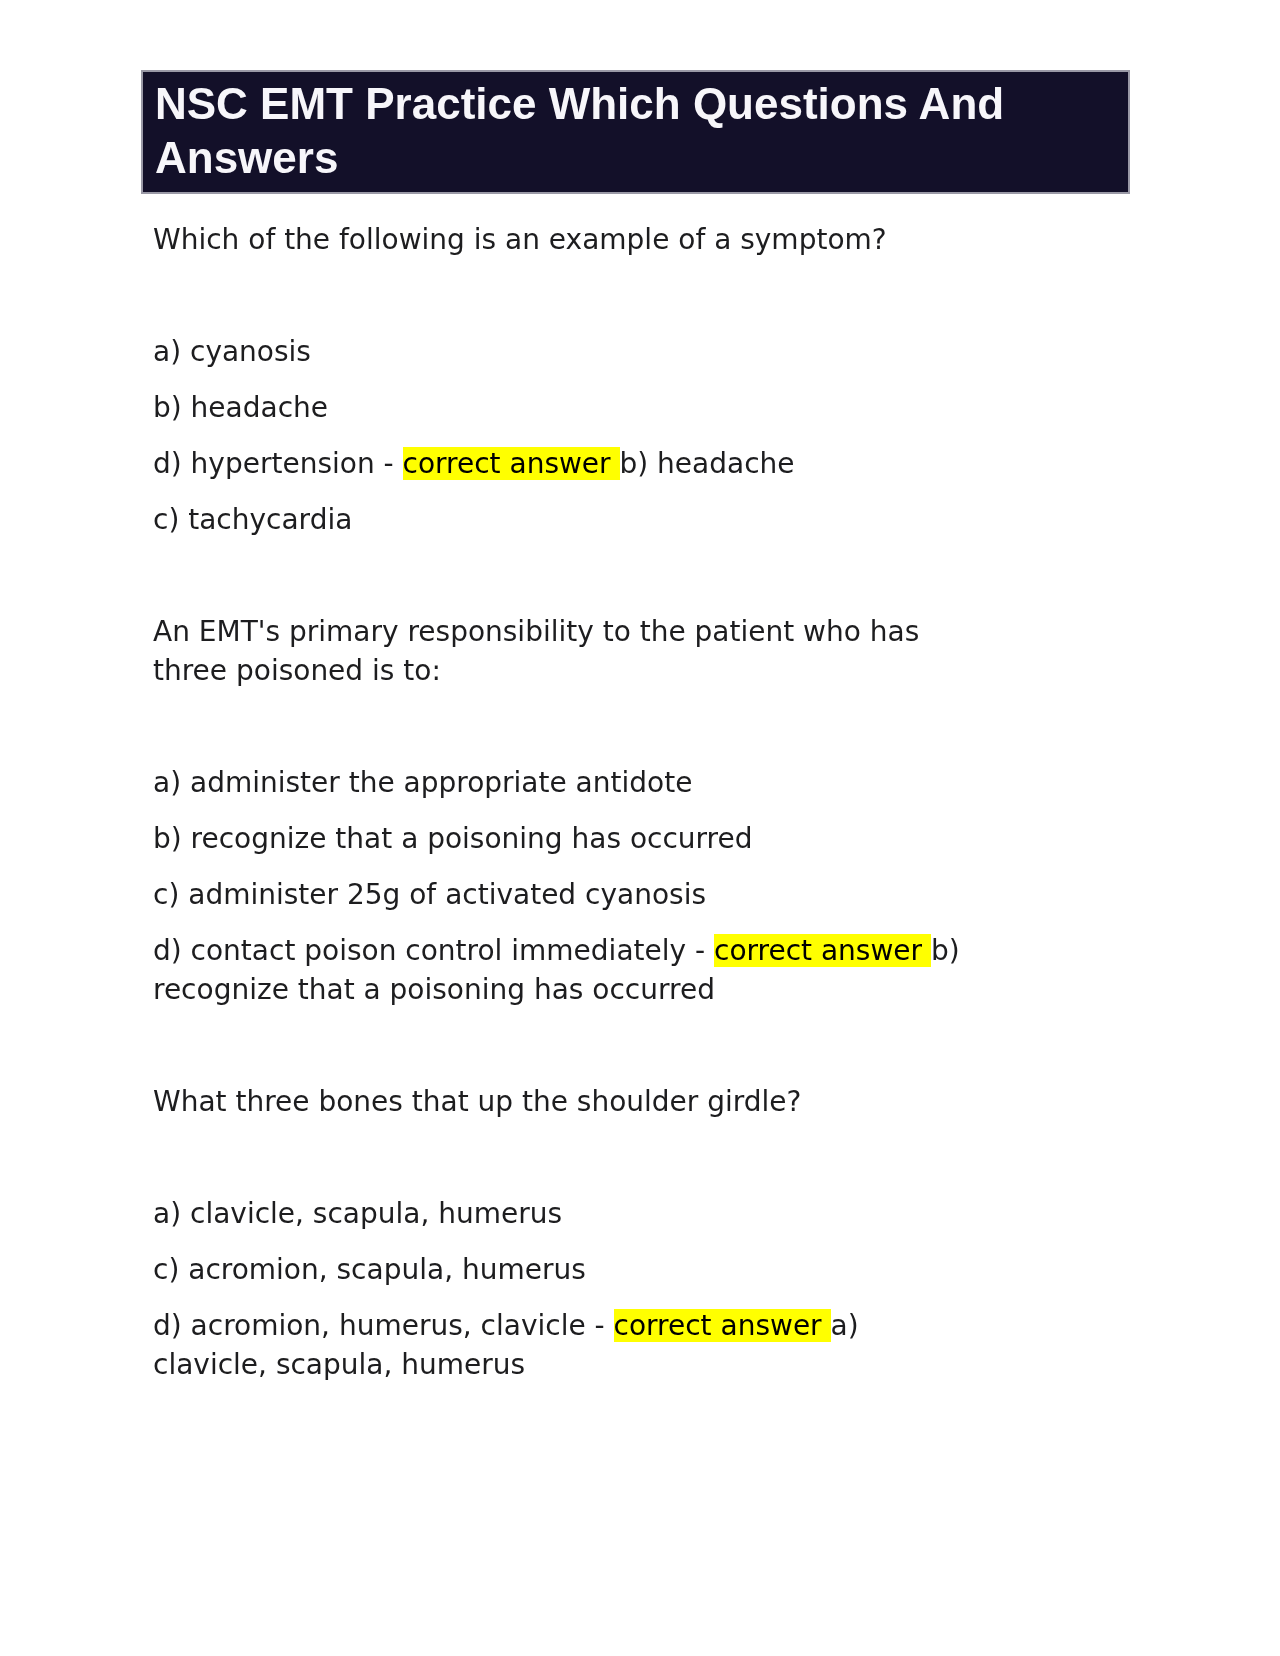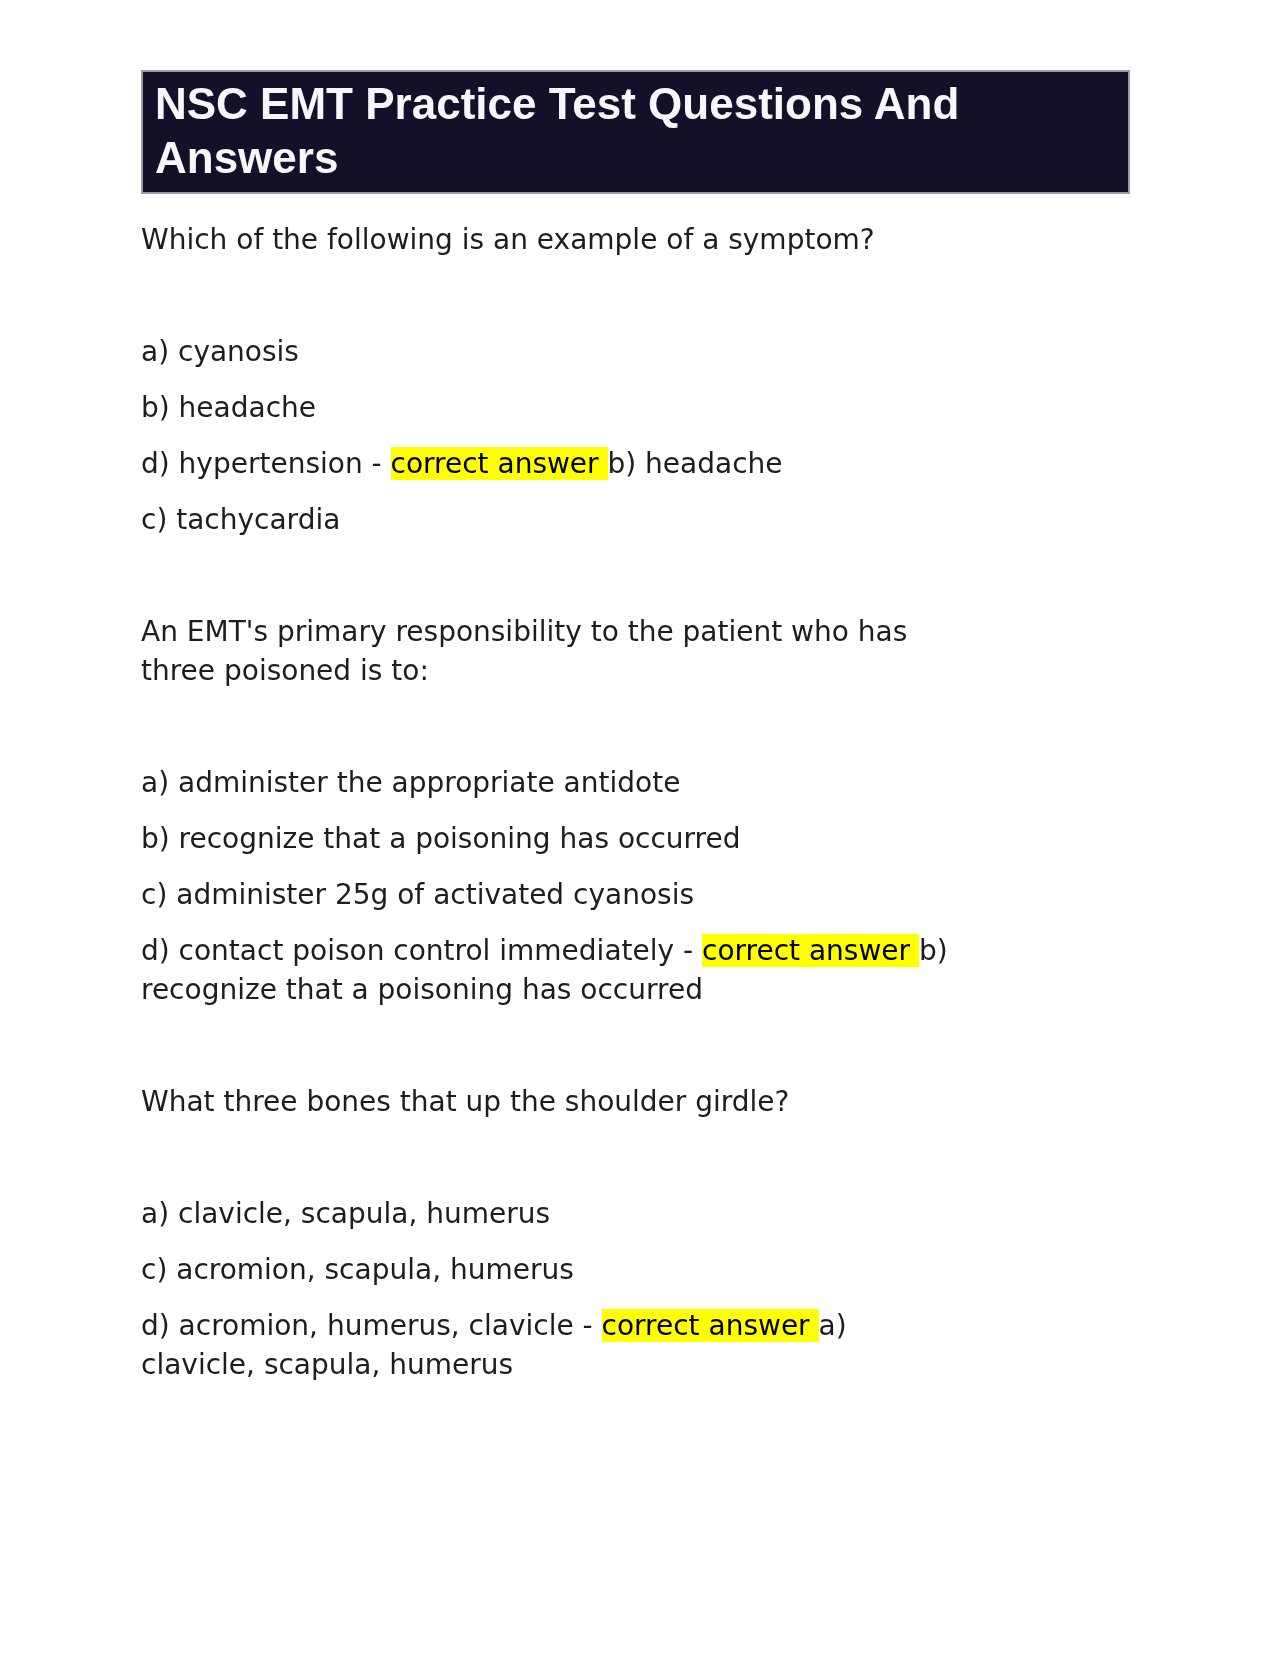--- a/index.html
+++ b/index.html
@@ -32,36 +32,37 @@
     font-weight: bold;
     font-size: 44px;
     line-height: 54px;
     white-space: pre-line;
     letter-spacing: 0;
   }
   .content {
     width: 970px;
     font-size: 28px;
     line-height: 39px;
+    margin-left: 12px;
   }
   .content p {
     margin: 0 0 17px 0;
     white-space: pre-line;
   }
   .spacer { height: 56px; }
   .hl {
     background: var(--highlight);
     color: #000000;
   }
 </style>
 </head>
 <body>
 
 <div class="doc">
-  <h1 class="title-band">NSC EMT Practice Test Questions And
+  <h1 class="title-band">NSC EMT Practice Which Questions And
 Answers</h1>
   <div class="content">
       <p class="question">Which of the following is an example of a symptom?</p>
       <div class="spacer"></div>
       <p class="option">a) cyanosis</p>
       <p class="option">b) headache</p>
       <p class="option">d) hypertension - <span class="hl">correct answer </span>b) headache</p>
       <p class="option">c) tachycardia</p>
       <div class="spacer"></div>
       <p class="question">An EMT's primary responsibility to the patient who has

